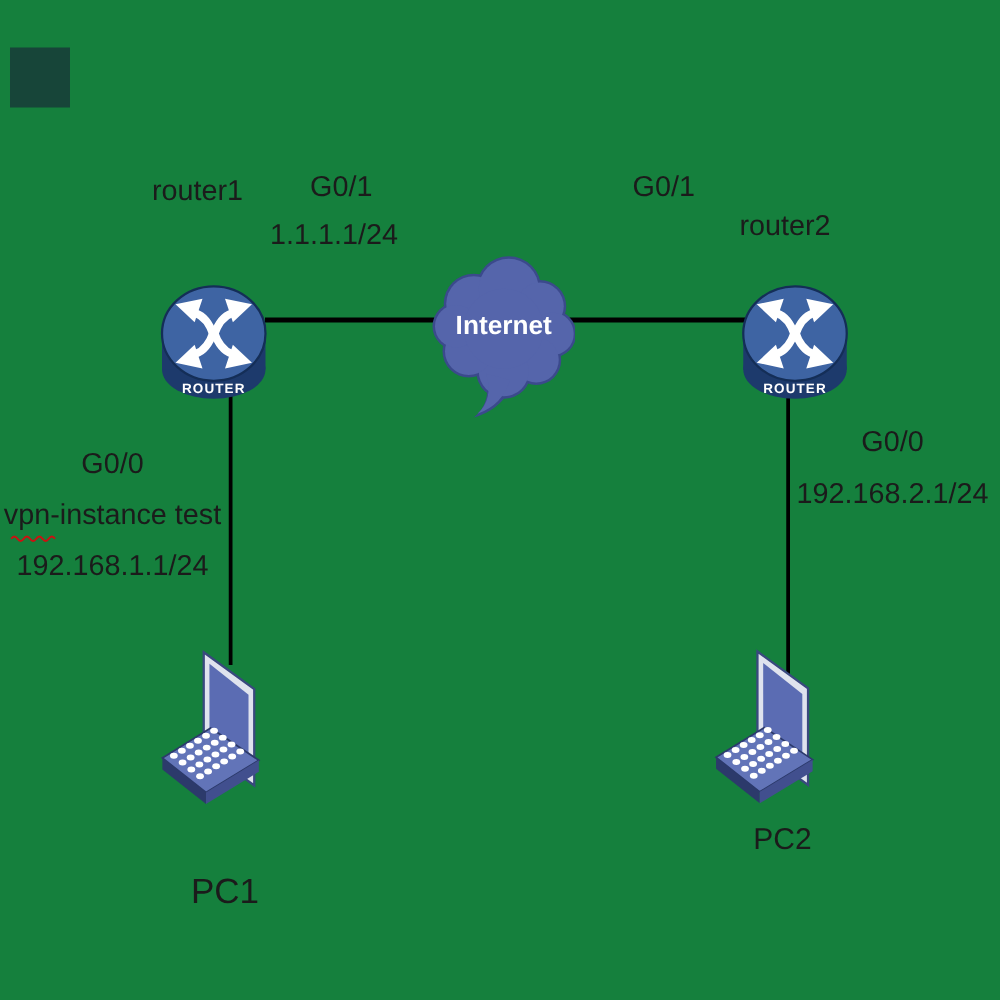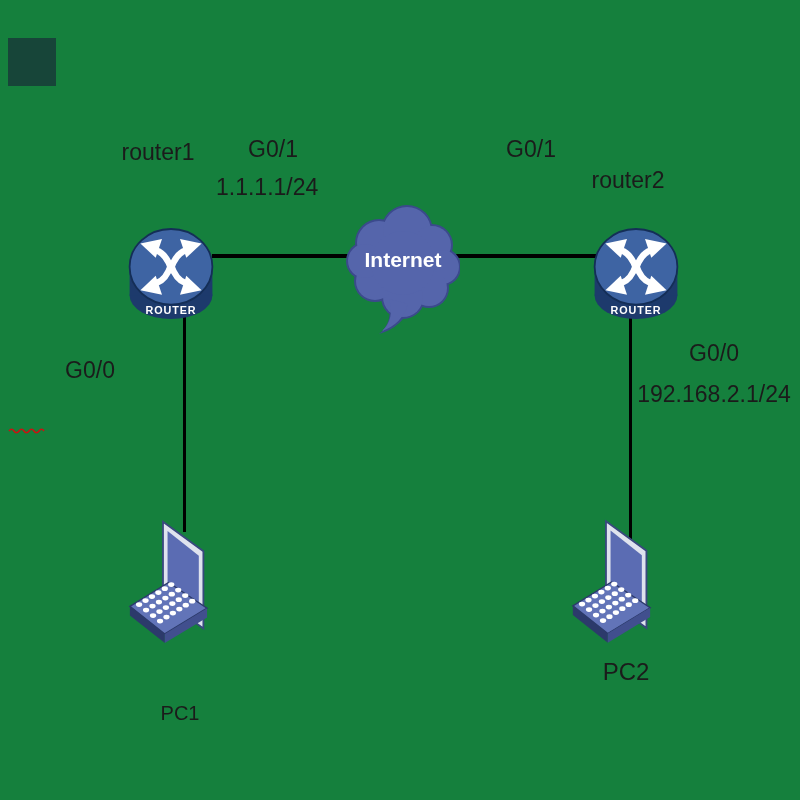--- a/index.html
+++ b/index.html
@@ -27,31 +27,33 @@
   <div class="line" style="left:629px;top:306px;width:3px;height:242px;"></div>
 
   <div class="lbl" style="left:118px;top:137px;width:80px;">router1</div>
   <div class="lbl" style="left:233px;top:134px;width:80px;">G0/1</div>
   <div class="lbl" style="left:216px;top:172px;width:100px;">1.1.1.1/24</div>
   <div class="lbl" style="left:491px;top:134px;width:80px;">G0/1</div>
   <div class="lbl" style="left:588px;top:134px;width:80px;margin-top:31px;">router2</div>
 
   <div class="lbl-block" style="left:0px;top:350px;width:180px;">
     <div>G0/0</div>
+    <div>vpn-instance test</div>
+    <div>192.168.1.1/24</div>
   </div>
   <svg class="squiggle" viewBox="0 0 40 7">
     <path d="M1,4 Q3.5,0.5 6,4 T11,4 T16,4 T21,4 T26,4 T31,4 T36,4" fill="none" stroke="#cc1111" stroke-width="1.6"></path>
   </svg>
 
   <div class="lbl-block" style="left:628px;top:333px;width:172px;">
     <div>G0/0</div>
     <div>192.168.2.1/24</div>
   </div>
 
-  <div class="lbl" style="left:140px;top:698px;width:80px;font-size:20px;text-align:center;">PC1</div>
+  <div class="lbl" style="left:140px;top:698px;width:80px;font-size:28px;text-align:center;">PC1</div>
   <div class="lbl" style="left:586px;top:657px;width:80px;font-size:24px;">PC2</div>
 
   <svg class="icon" style="left:345px;top:203px;width:115px;height:135px;" viewBox="0 0 115 135">
     <g fill="#3b4a8c">
       <circle cx="34" cy="40" r="24"></circle>
         <circle cx="62" cy="28" r="26"></circle>
         <circle cx="87" cy="42" r="21"></circle>
       <circle cx="97" cy="64" r="19"></circle>
         <circle cx="84" cy="85" r="20"></circle>
         <circle cx="58" cy="94" r="22"></circle>

